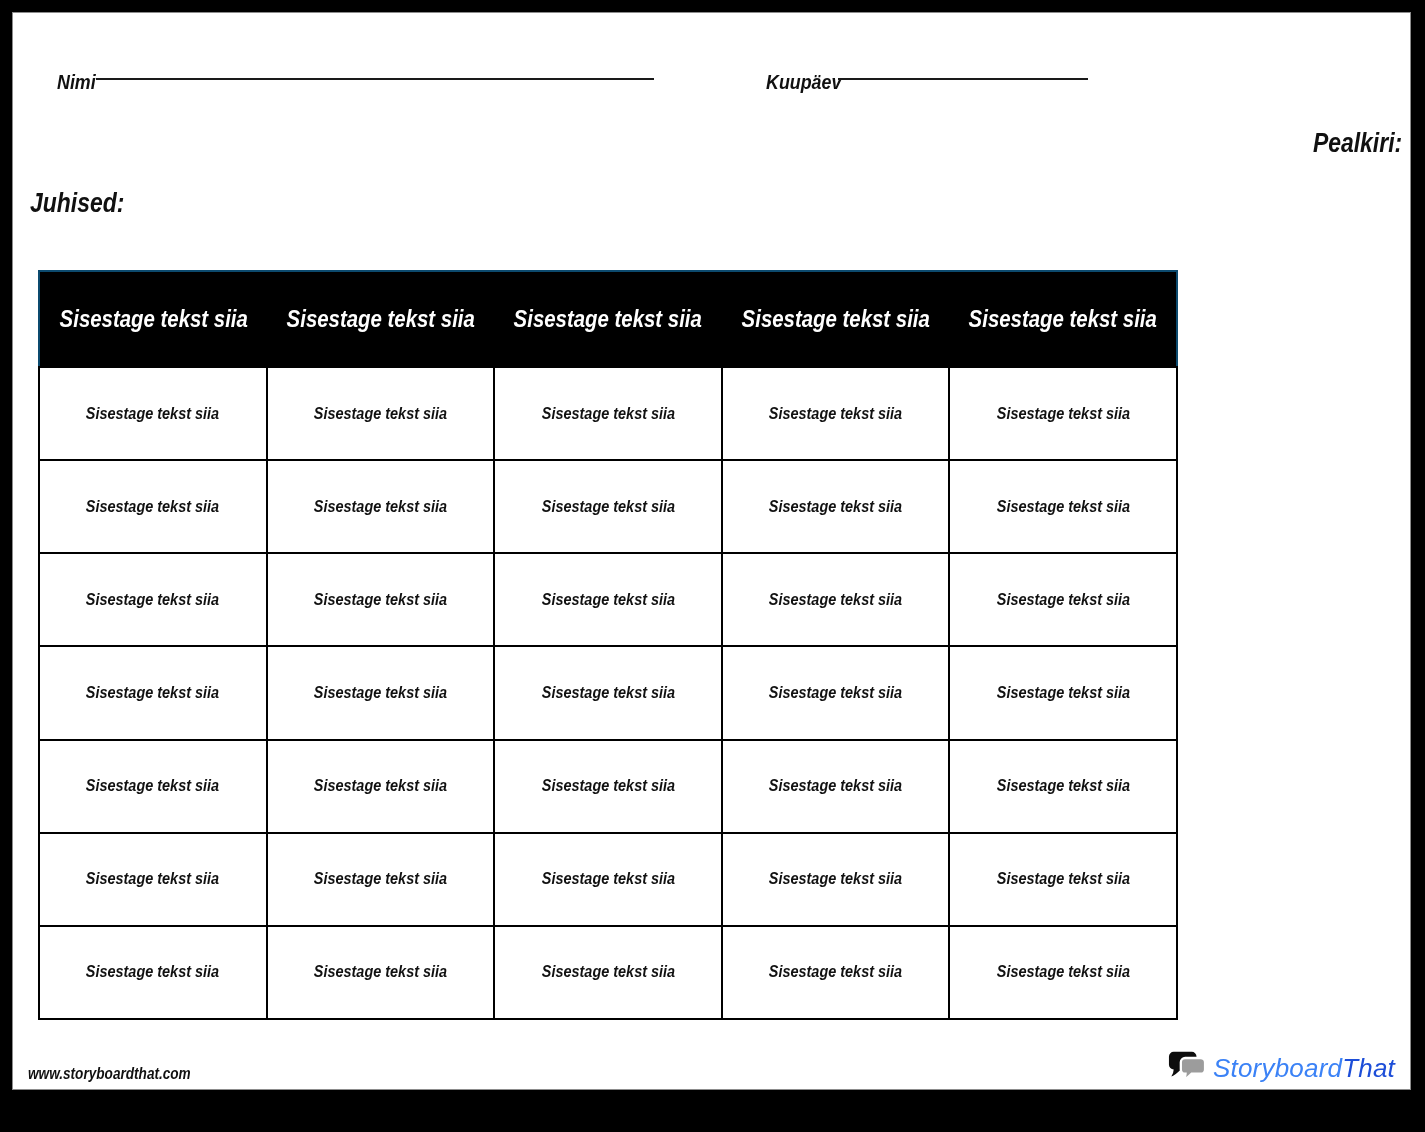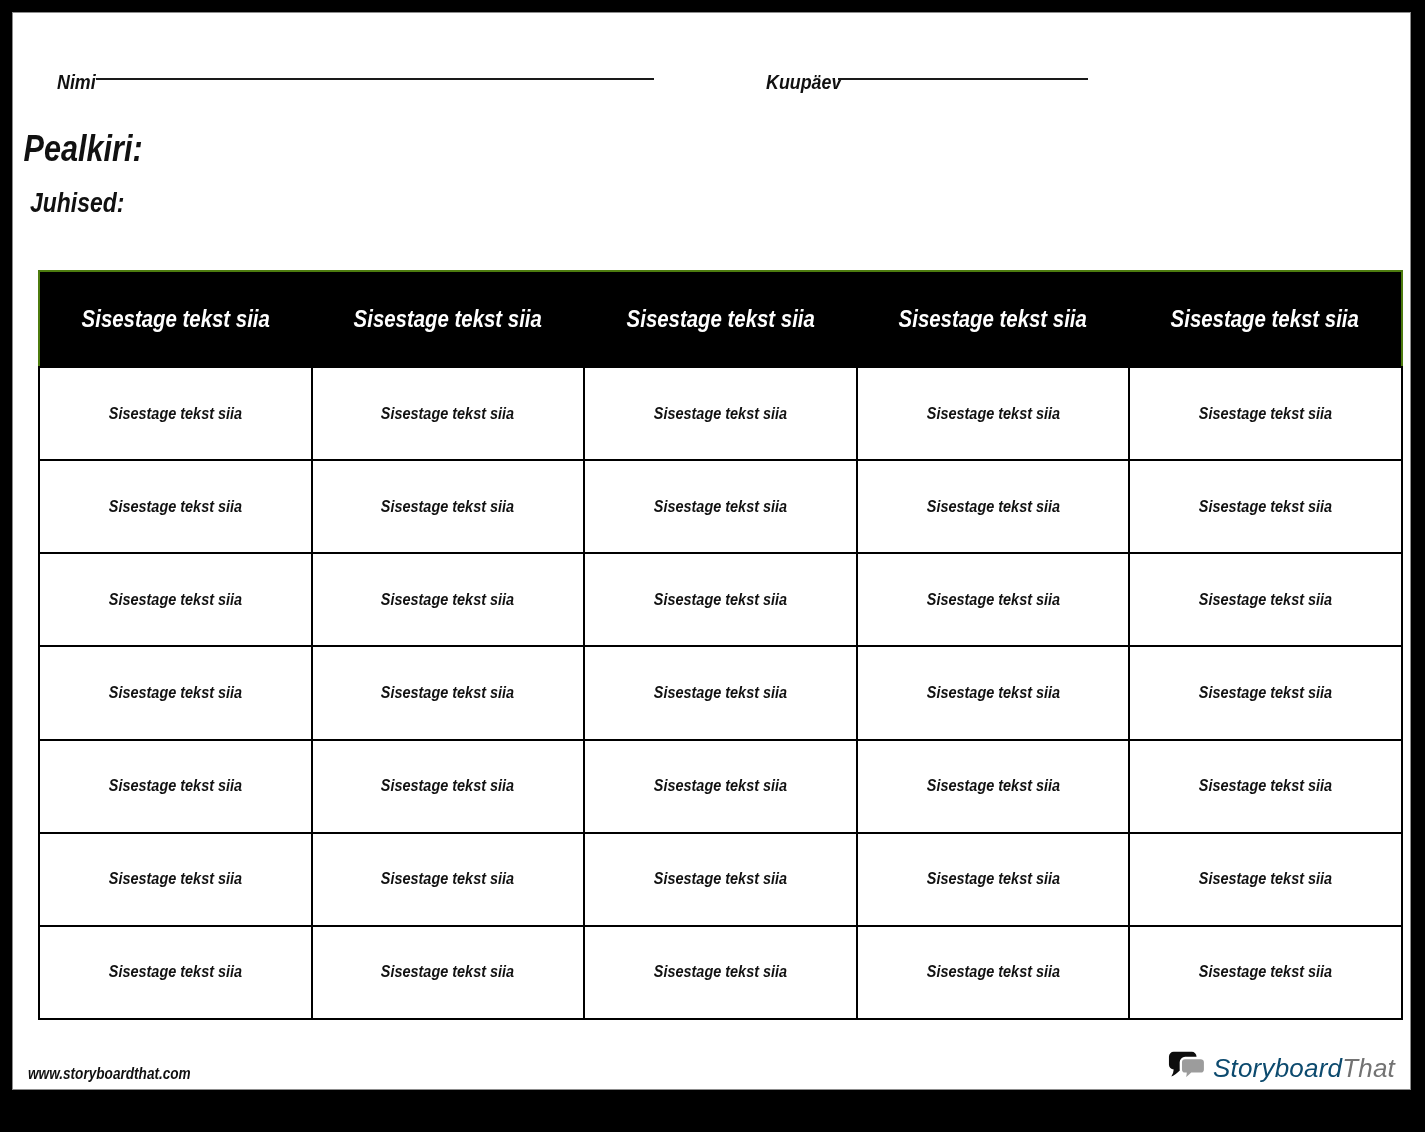--- a/index.html
+++ b/index.html
@@ -51,39 +51,39 @@
     border-bottom: 2px solid #1a1a1a;
   }
   .name-line { left: 83px;  width: 558px; }
   .date-line { left: 825px; width: 250px; }
 
   .page-title {
     position: absolute;
     left: 0;
     top: 115px;
     width: 100%;
-    text-align: left;
-    font-size: 36px;
+    text-align: right;
+    font-size: 27px;
   }
   .instructions {
     position: absolute;
     left: 17px;
     top: 177px;
     font-size: 27px;
   }
 
   table.wtable {
     position: absolute;
     left: 25px;
     top: 257px;
-    width: 1365px;
+    width: 1140px;
     height: 750px;
     border-collapse: collapse;
     table-layout: fixed;
-    border: 2px solid #4d7c0f;
+    border: 2px solid #0c4a6e;
   }
   table.wtable th {
     background: #000000;
     height: 94px;
     text-align: center;
     vertical-align: middle;
     padding: 0;
     border: 0;
   }
   table.wtable th .cond {
@@ -115,22 +115,22 @@
     align-items: center;
     gap: 7px;
     cursor: pointer;
   }
   .logo-text {
     font-size: 26px;
     letter-spacing: 0.2px;
     line-height: 1;
     white-space: nowrap;
   }
-  .logo-text .primary   { color: #0c4a6e; }
-  .logo-text .secondary { color: #737373; }
+  .logo-text .primary   { color: #3b82f6; }
+  .logo-text .secondary { color: #1d4ed8; }
 </style>
 </head>
 <body>
 
 <div class="page">
 
   <span class="field-label name-label cond origin-left">Nimi</span>
   <span class="write-line name-line"></span>
 
   <span class="field-label date-label cond origin-left">Kuupäev</span>

